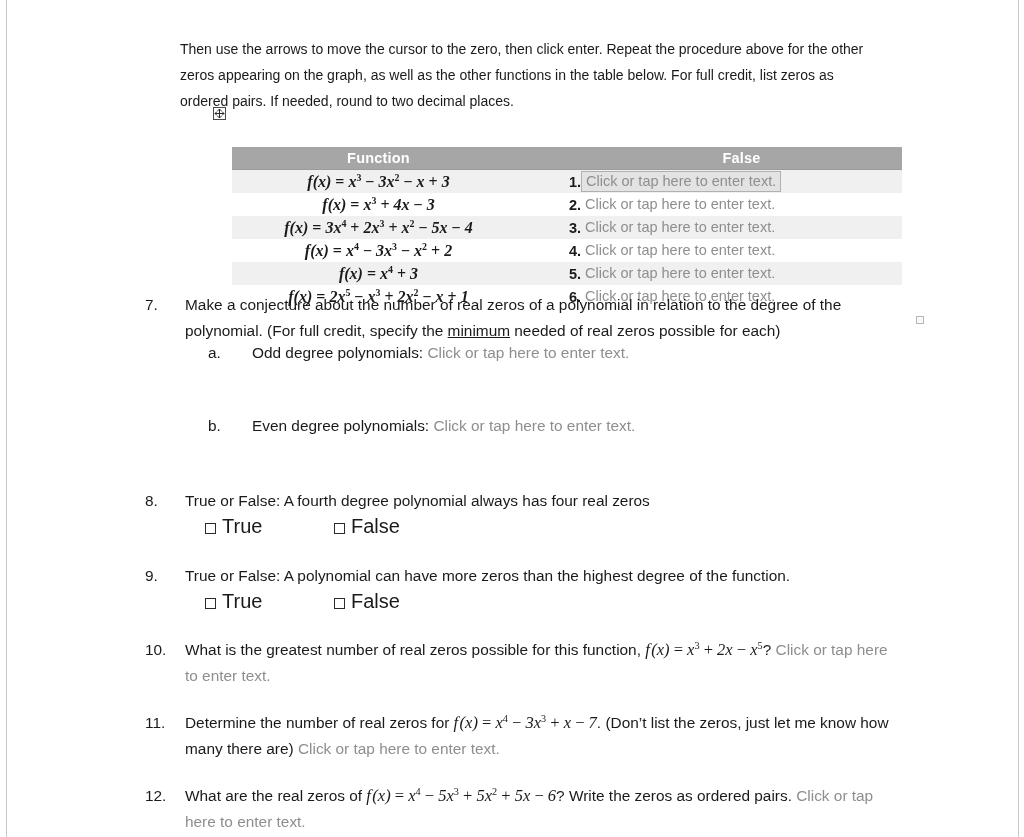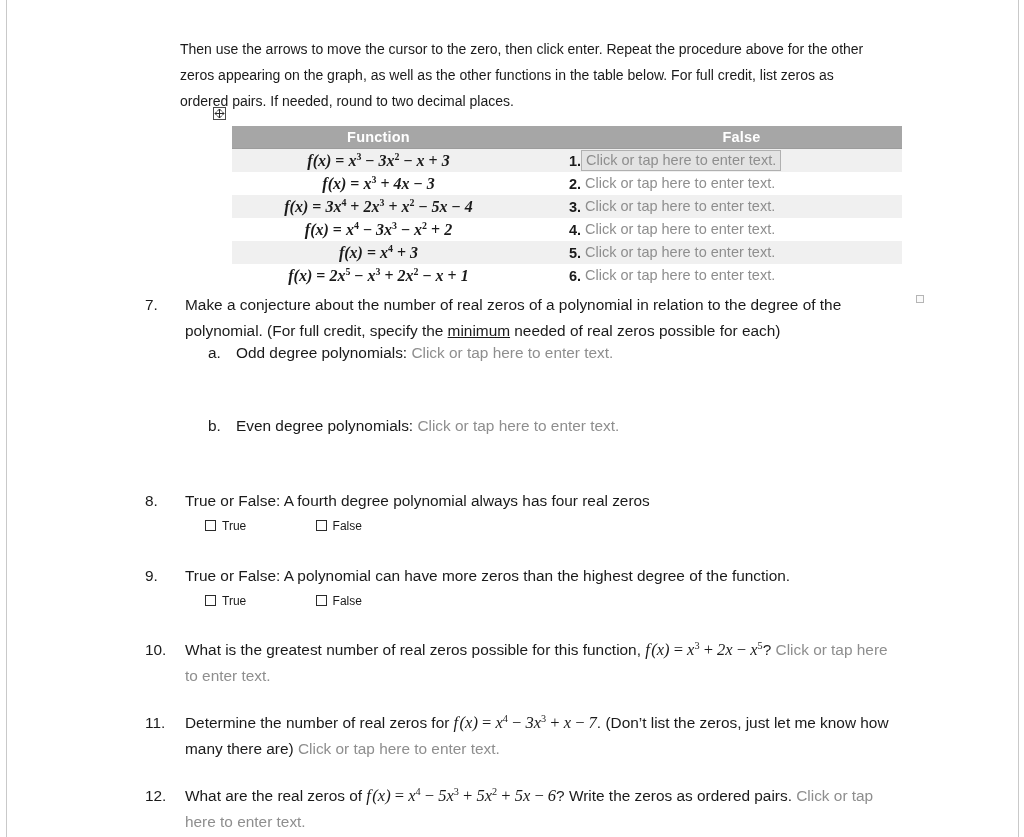--- a/index.html
+++ b/index.html
@@ -72,20 +72,21 @@
     width: 8px;
     height: 8px;
     border: 1px solid #b5b5b5;
     background: #fafafa;
     box-sizing: border-box;
   }
   table.ztable {
     border-collapse: collapse;
     width: 670px;
     table-layout: fixed;
+    margin-top: 21px;
   }
   table.ztable td, table.ztable th {
     padding: 0;
     margin: 0;
     border: none;
   }
   .hdr-cell {
     background: #a6a6a6;
     color: #ffffff;
     font-weight: bold;
@@ -178,28 +179,28 @@
   .sub {
     position: absolute;
     font-size: 15.4px;
     line-height: 26px;
   }
   .sub .letter {
     position: absolute;
     left: 0; top: 0;
     width: 24px;
   }
-  .sub .body { margin-left: 28px; display: block; }
+  .sub .body { margin-left: 44px; display: block; }
 
   .ph { color: #8e8e8e; }
   .ul { text-decoration: underline; }
 
   .tf-row {
     position: absolute;
-    font-size: 12px;
+    font-size: 20px;
     line-height: 22px;
     padding-left: 21px;
   }
   .cbx {
     display: inline-block;
     width: 11px;
     height: 11px;
     border: 1.4px solid #2b2b2b;
     box-sizing: border-box;
     vertical-align: -1px;

